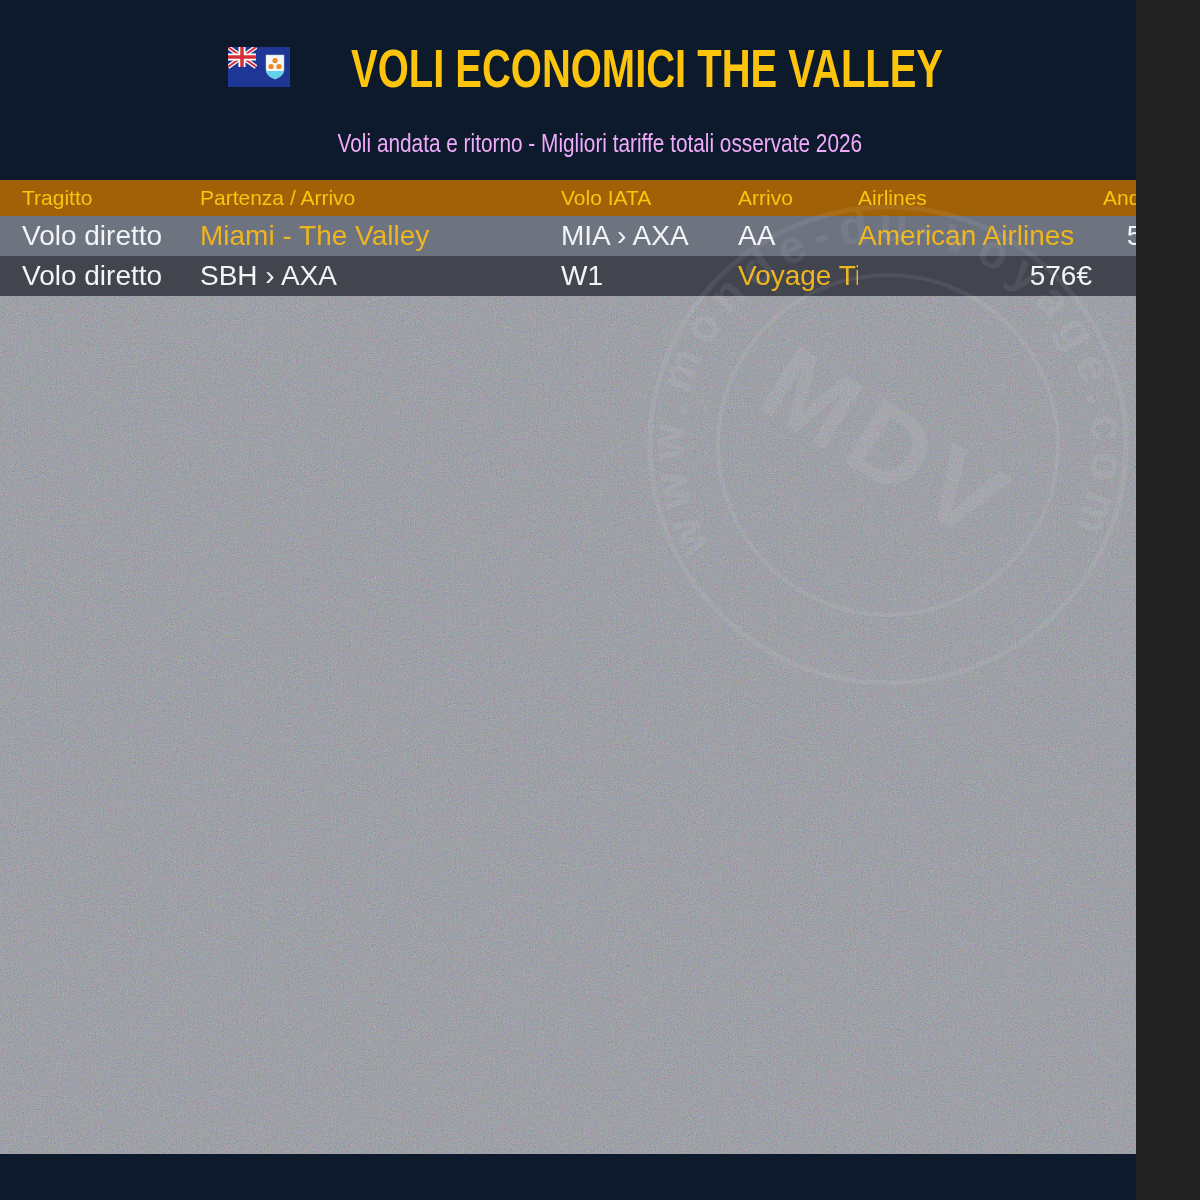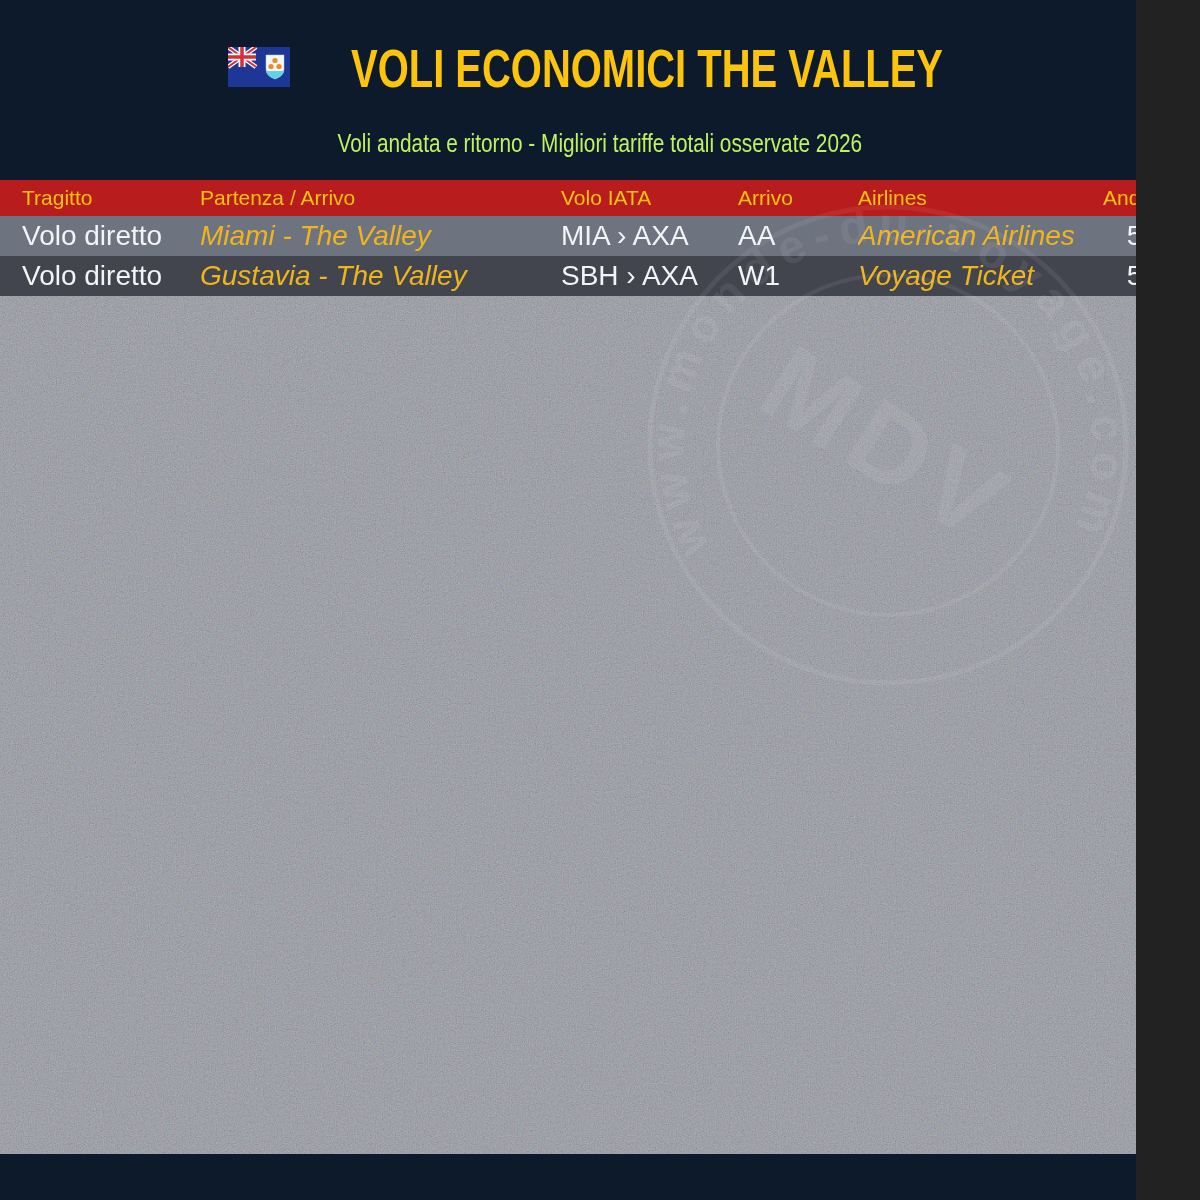--- a/index.html
+++ b/index.html
@@ -38,21 +38,21 @@
     transform-origin: center;
   }
   .subtitle {
     position: absolute;
     top: 128px;
     left: 0;
     width: 1200px;
     margin: 0;
     text-align: center;
     font-size: 26px;
-    color: #bef264;
+    color: #f0abfc;
     white-space: nowrap;
   }
   .subtitle .squeeze {
     display: inline-block;
     transform: scaleX(0.80);
     transform-origin: center;
   }
 
   
   .fare-table {
@@ -67,33 +67,33 @@
     grid-template-columns: 200px 361px 177px 120px 245px 1fr;
     align-items: center;
     width: 1200px;
   }
   .trow > div {
     white-space: nowrap;
     overflow: hidden;
   }
   .thead {
     height: 36px;
-    background: #b91c1c;
+    background: #a16207;
     color: #fcc40d;
     font-size: 21px;
   }
   .tbody-row { height: 40px; font-size: 28px; }
   .row-light { background: #6e7380; }
   .row-dark  { background: #42454e; }
 
   .cell-first { padding-left: 22px; }
   .cell-price { text-align: right; padding-right: 11px; }
 
   .txt-white { color: #f2f4f6; }
-  .txt-gold  { color: #efb51e; font-style: italic; }
+  .txt-gold  { color: #efb51e; }
 
   
   .noise-area {
     position: absolute;
     top: 296px;
     left: 0;
     width: 1200px;
     height: 858px;
     z-index: 1;
   }
@@ -184,21 +184,20 @@
       <div class="cell-first txt-white">Volo diretto</div>
       <div class="txt-gold">Miami - The Valley</div>
       <div class="txt-white">MIA › AXA</div>
       <div class="txt-white">AA</div>
       <div class="txt-gold">American Airlines</div>
       <div class="txt-white cell-price">510€</div>
     </div>
 
     <div class="trow tbody-row row-dark">
       <div class="cell-first txt-white">Volo diretto</div>
-      <div class="txt-gold">Gustavia - The Valley</div>
       <div class="txt-white">SBH › AXA</div>
       <div class="txt-white">W1</div>
       <div class="txt-gold">Voyage Ticket</div>
       <div class="txt-white cell-price">576€</div>
     </div>
 
   </div>
 
   <div class="noise-area">
     <svg width="1200" height="858" aria-hidden="true">

